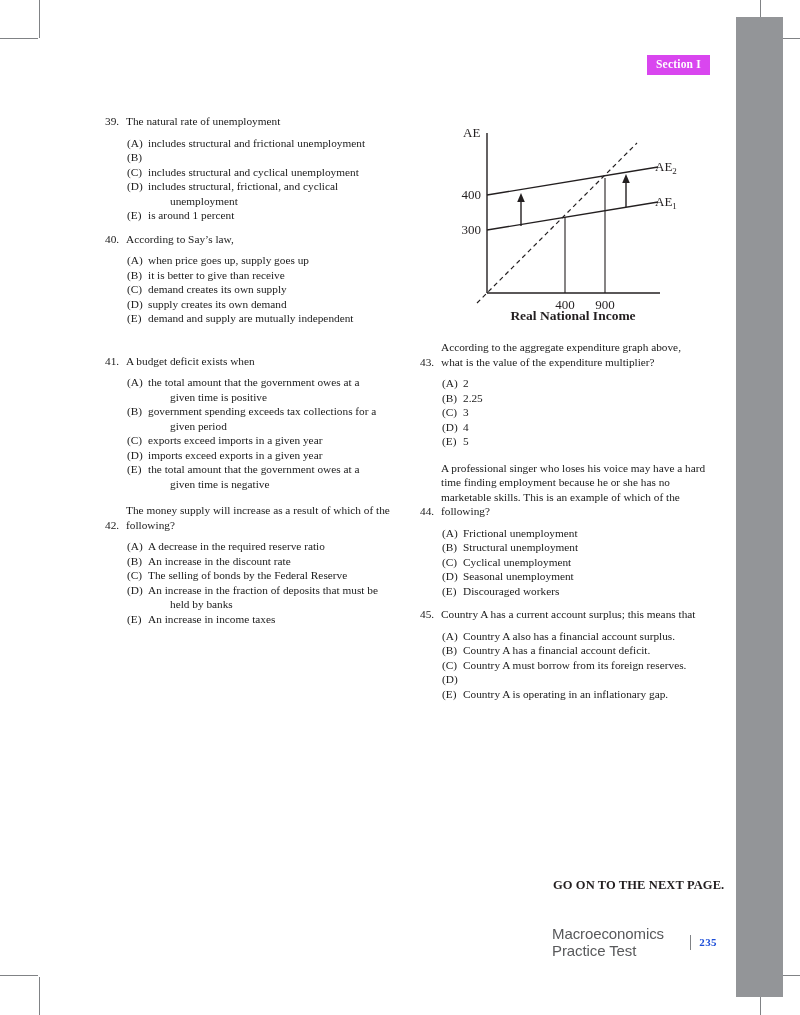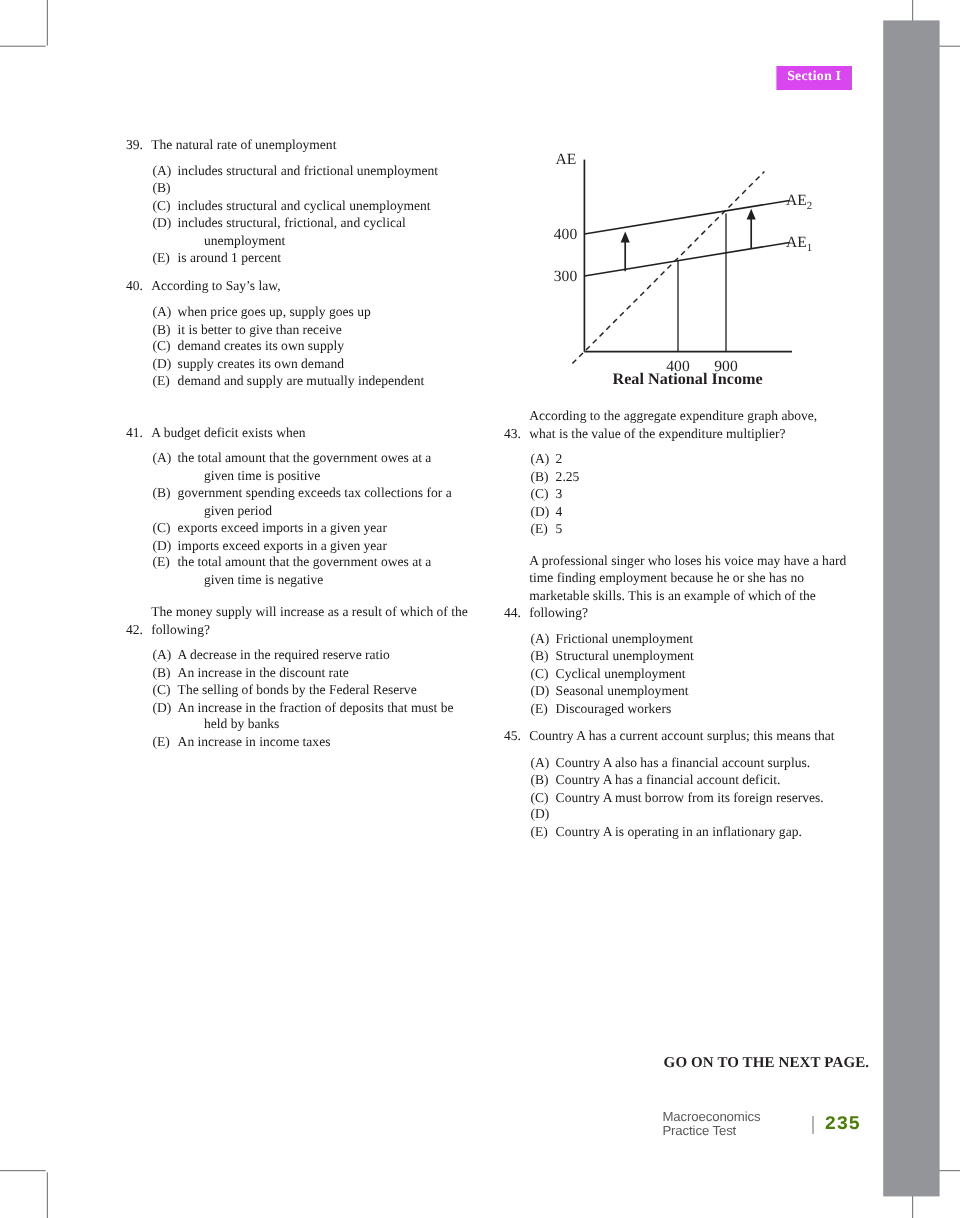--- a/index.html
+++ b/index.html
@@ -115,34 +115,34 @@
     left: 552px;
     top: 925px;
     width: 165px;
     display: flex;
     align-items: center;
     justify-content: flex-end;
     gap: 9px;
   }
   .footer-label {
     font-family: "Liberation Sans", sans-serif;
-    font-size: 11px;
+    font-size: 15px;
     color: #58595b;
     letter-spacing: -0.1px;
   }
   .footer-rule {
     width: 1px;
     height: 15px;
     background: #808285;
   }
   .footer-page {
-    font-family: Liberation Mono, monospace;
+    font-family: Liberation Serif, serif;
     font-weight: bold;
-    font-size: 16px;
-    color: #4d7c0f;
+    font-size: 11px;
+    color: #1d4ed8;
     letter-spacing: 0.4px;
   }
 </style>
 </head>
 <body>
 
 <div class="crop crop-v" style="left:39px; top:0;"></div>
 <div class="crop crop-h" style="left:0; top:38px;"></div>
 <div class="crop crop-v" style="left:760px; top:0;"></div>
 <div class="crop crop-h" style="left:762px; top:38px;"></div>

